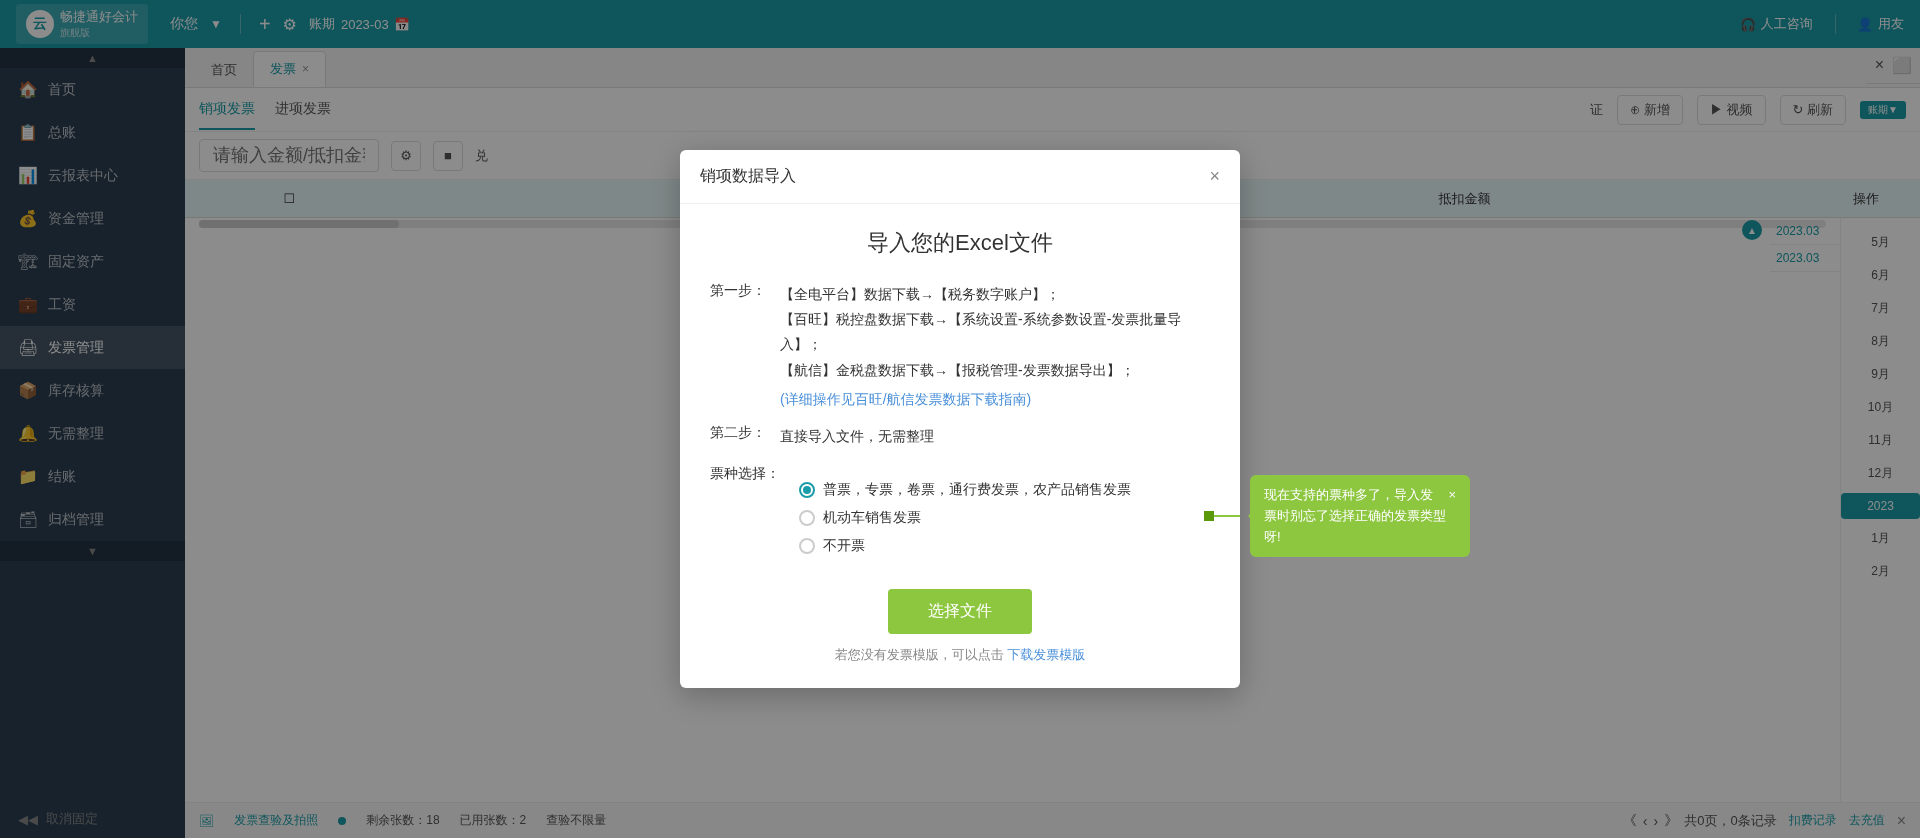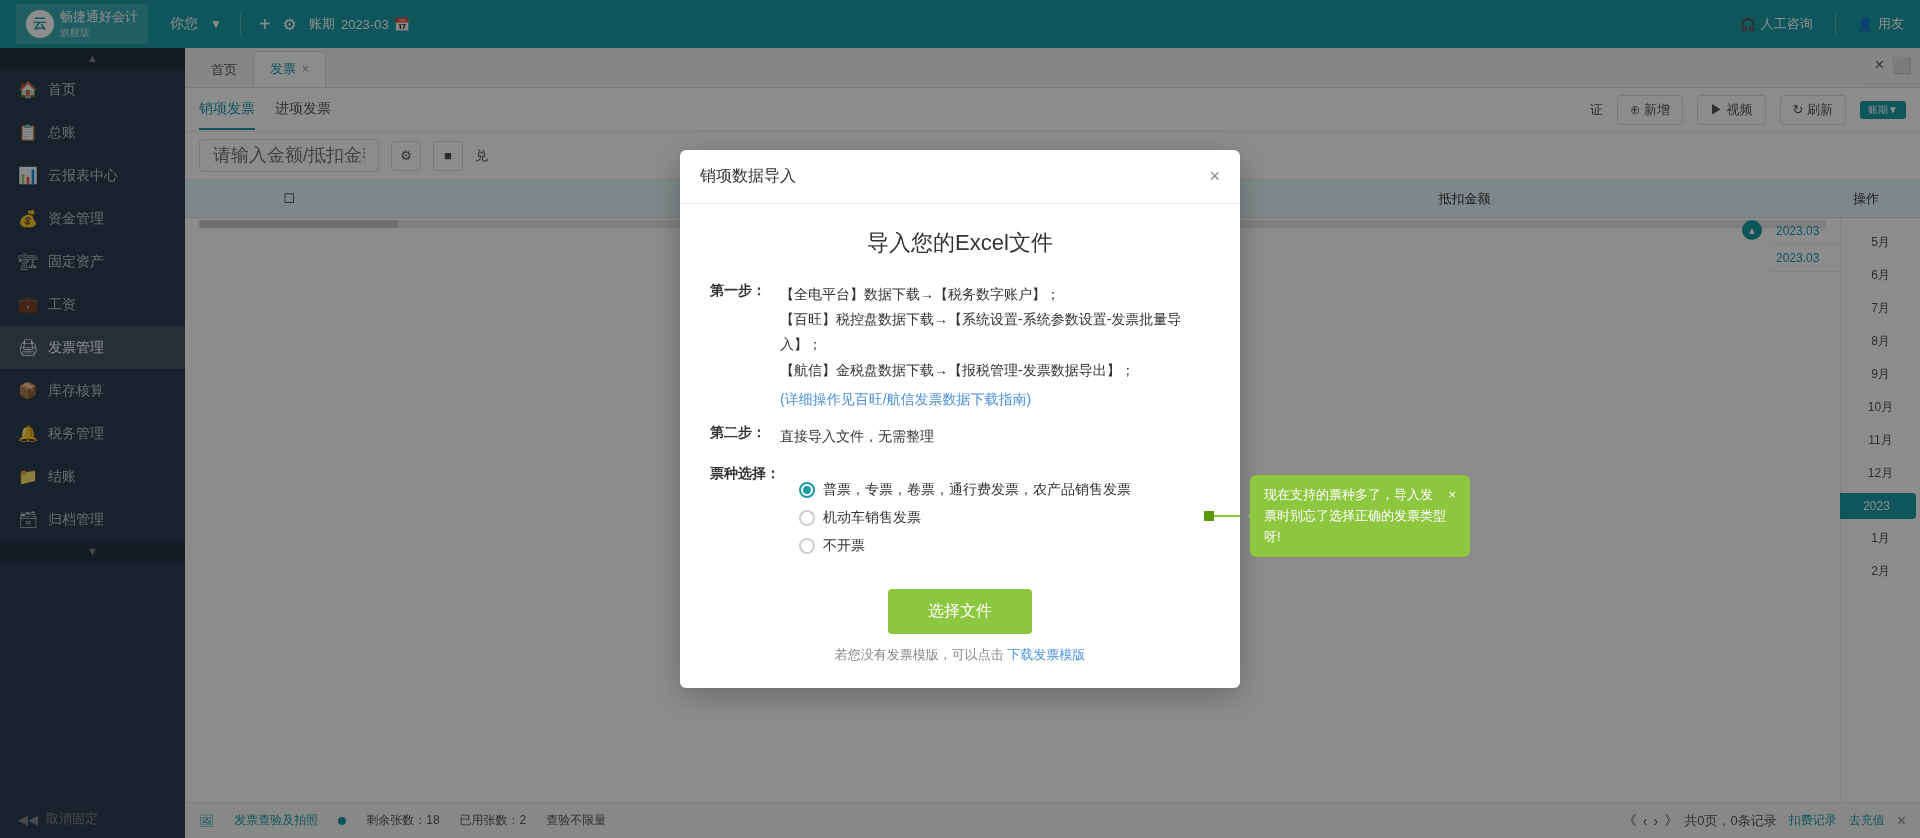--- a/index.html
+++ b/index.html
@@ -228,21 +228,21 @@
       padding: 16px 20px;
       border-bottom: 1px solid #eee;
       display:flex; align-items:center; justify-content:space-between;
     }
     .modal-title { font-size: 16px; font-weight: 500; color: #333; }
     .modal-close { cursor:pointer; font-size:18px; color:#888; }
     .modal-body { padding: 24px 30px; }
     .modal-main-title { font-size: 22px; font-weight: 500; text-align:center; color: #333; margin-bottom: 24px; }
 
     .step-row { display:flex; gap:10px; margin-bottom:8px; align-items:flex-start; }
-    .step-label { color: #333; font-size: 14px; font-weight: 700; white-space:nowrap; min-width: 60px; }
+    .step-label { color: #333; font-size: 14px; font-weight: 400; white-space:nowrap; min-width: 60px; }
     .step-content { color: #333; font-size: 14px; line-height: 1.8; }
     .step-link { color: #4a90d9; cursor:pointer; }
 
     .radio-group { margin-top: 16px; }
     .radio-row { display:flex; align-items:center; gap:8px; margin-bottom: 10px; font-size:14px; color:#333;margin-left:9px; }
     .radio-circle {
       width: 16px; height: 16px;
       border: 2px solid #ccc;
       border-radius: 50%;
       display:inline-flex; align-items:center; justify-content:center;
@@ -408,21 +408,21 @@
     <div class="sidebar-item active">
       <span class="sidebar-item-icon">🖨</span>
       <span>发票管理</span>
     </div>
     <div class="sidebar-item">
       <span class="sidebar-item-icon">📦</span>
       <span>库存核算</span>
     </div>
     <div class="sidebar-item">
       <span class="sidebar-item-icon">🔔</span>
-      <span>税务管理</span>
+      <span>无需整理</span>
     </div>
     <div class="sidebar-item">
       <span class="sidebar-item-icon">📁</span>
       <span>结账</span>
     </div>
     <div class="sidebar-item">
       <span class="sidebar-item-icon">🗃</span>
       <span>归档管理</span>
     </div>
     <div class="sidebar-scroll-down">▼</div>
@@ -506,21 +506,21 @@
             <span>2023.03</span>
           </div>
         </div>
 
         <div style="position:absolute;right:78px;top:2px;">
           <div style="width:20px;height:20px;background:#1a9da8;border-radius:50%;display:flex;align-items:center;justify-content:center;color:white;font-size:10px;cursor:pointer;">▲</div>
         </div>
       </div>
 
       <div class="right-panel">
-        <div style="display:flex;flex-direction:column;align-items:flex-end;gap:4px;width:100%;">
+        <div style="display:flex;flex-direction:column;align-items:center;gap:4px;width:100%;">
           <div class="rp-month">5月</div>
           <div class="rp-month">6月</div>
           <div class="rp-month">7月</div>
           <div class="rp-month">8月</div>
           <div class="rp-month">9月</div>
           <div class="rp-month">10月</div>
           <div class="rp-month">11月</div>
           <div class="rp-month">12月</div>
           <div class="rp-month active-year">2023</div>
           <div class="rp-month">1月</div>

